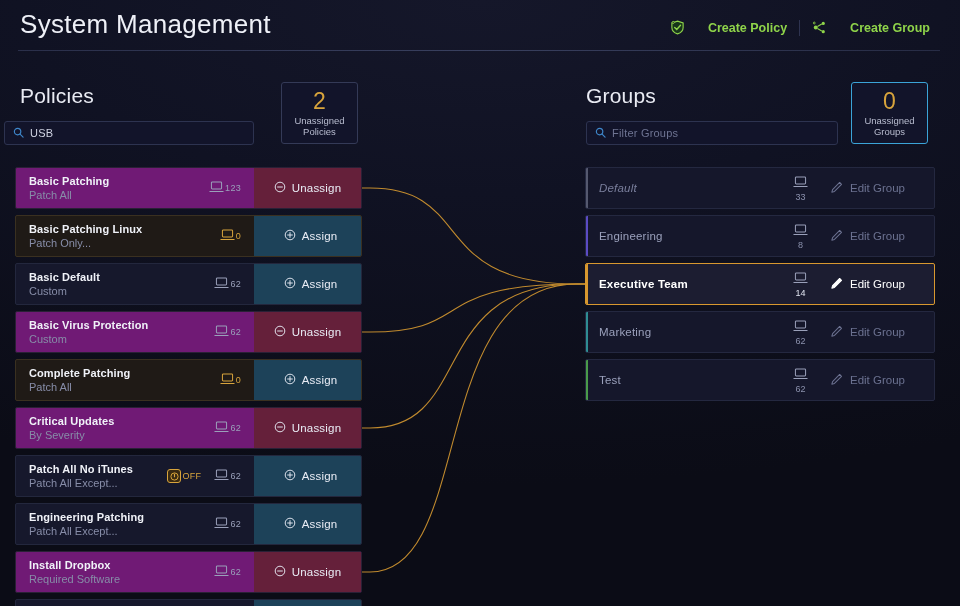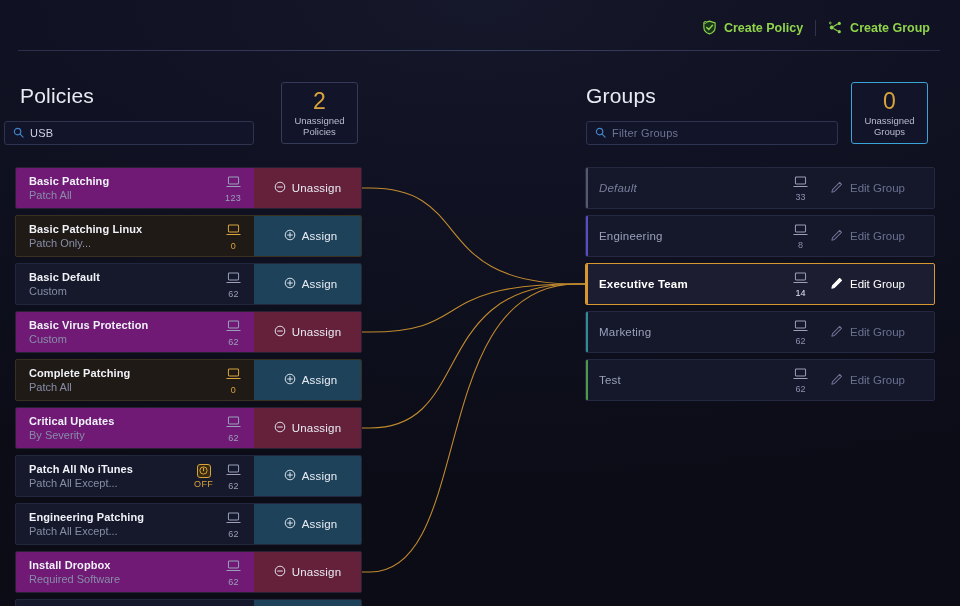--- a/index.html
+++ b/index.html
@@ -16,21 +16,21 @@
   .header{ position:absolute; left:0; top:0; width:960px; height:55px; }
   .app-title{
     position:absolute; left:20px; top:9px;
     font-size:26px; font-weight:300; letter-spacing:.3px; color:#eef0f7;
   }
   .header-actions{
     position:absolute; right:18px; top:18px;
     display:flex; align-items:center; gap:0px;
   }
   .hdr-btn{
-    display:flex; align-items:center; gap:7px;
+    display:flex; align-items:center; gap:23px;
     font-size:12.5px; font-weight:600; color:#8fd44a;
     padding:2px 12px; cursor:pointer; white-space:nowrap;
   }
   .hdr-sep{ width:1px; height:16px; background:#2e3350; }
   .hdr-icon{ width:15px; height:15px; display:block; }
   .divider{
     position:absolute; left:18px; top:50px; width:922px; height:1px;
     background:linear-gradient(90deg,#2a2f4a 0%, #39405f 50%, #272c45 100%);
   }
 
@@ -76,21 +76,21 @@
     display:flex; align-items:stretch; border-radius:2px; overflow:hidden;
     background:#16182c; border:1px solid #23273d; cursor:pointer;
   }
   .row .accent{ width:2px; flex:0 0 auto; background:transparent; }
   .row .info{ flex:1 1 auto; padding-left:11px; display:flex; flex-direction:column; justify-content:center; min-width:0; }
   .row .rtitle{ font-size:11px; font-weight:700; color:#f0f2f8; letter-spacing:.1px; white-space:nowrap; overflow:hidden; }
   .row .rsub{ font-size:10px; color:#7d melhor; }
   .row .rsub{ font-size:11px; color:#878da8; margin-top:2px; white-space:nowrap; overflow:hidden; }
 
   .badges{ display:flex; align-items:center; gap:13px; padding:0 13px 0 6px; flex:0 0 auto; }
-  .badge{ display:flex; flex-direction:column; align-items:center; justify-content:center; gap:1px; }
+  .badge{ display:flex; flex-direction:row; align-items:center; justify-content:center; gap:1px; }
   .badge .cnt{ font-size:9px; color:#9aa0ba; letter-spacing:.3px; }
   .dev-icon{ width:15px; height:12px; }
 
   .power-badge .pb-box{
     width:14px; height:14px; border-radius:3px;
     border:1.5px solid #d8a43c; background:#3a2a12;
     display:flex; align-items:center; justify-content:center;
   }
   .power-badge .cnt{ color:#d8a43c; }
 
@@ -130,20 +130,21 @@
   .grow.active .gedit{ color:#ffffff; }
   .grow.active .gbadge .cnt{ color:#dfe3ef; }
 
   
   #connectors{ position:absolute; left:0; top:0; width:960px; height:606px; pointer-events:none; }
 </style>
 </head>
 <body>
 
 <div class="header">
+  <div class="app-title">System Management</div>
 
   <div class="header-actions">
     <div class="hdr-btn">
       <span>
         <svg class="hdr-icon" viewBox="0 0 16 16" fill="none">
           <path d="M8 1.2 L14 3.2 V8 c0 3.6 -2.6 5.8 -6 6.8 C4.6 13.8 2 11.6 2 8 V3.2 Z" stroke="#8fd44a" stroke-width="1.2" fill="#17351a"></path>
           <path d="M5 8 L7.2 10.2 L11.2 5.6" stroke="#8fd44a" stroke-width="1.5" fill="none" stroke-linecap="round"></path>
           <circle cx="3.4" cy="2.6" r="1.1" stroke="#8fd44a" stroke-width="1" fill="#0c0d17"></circle>
         </svg>
       </span>

